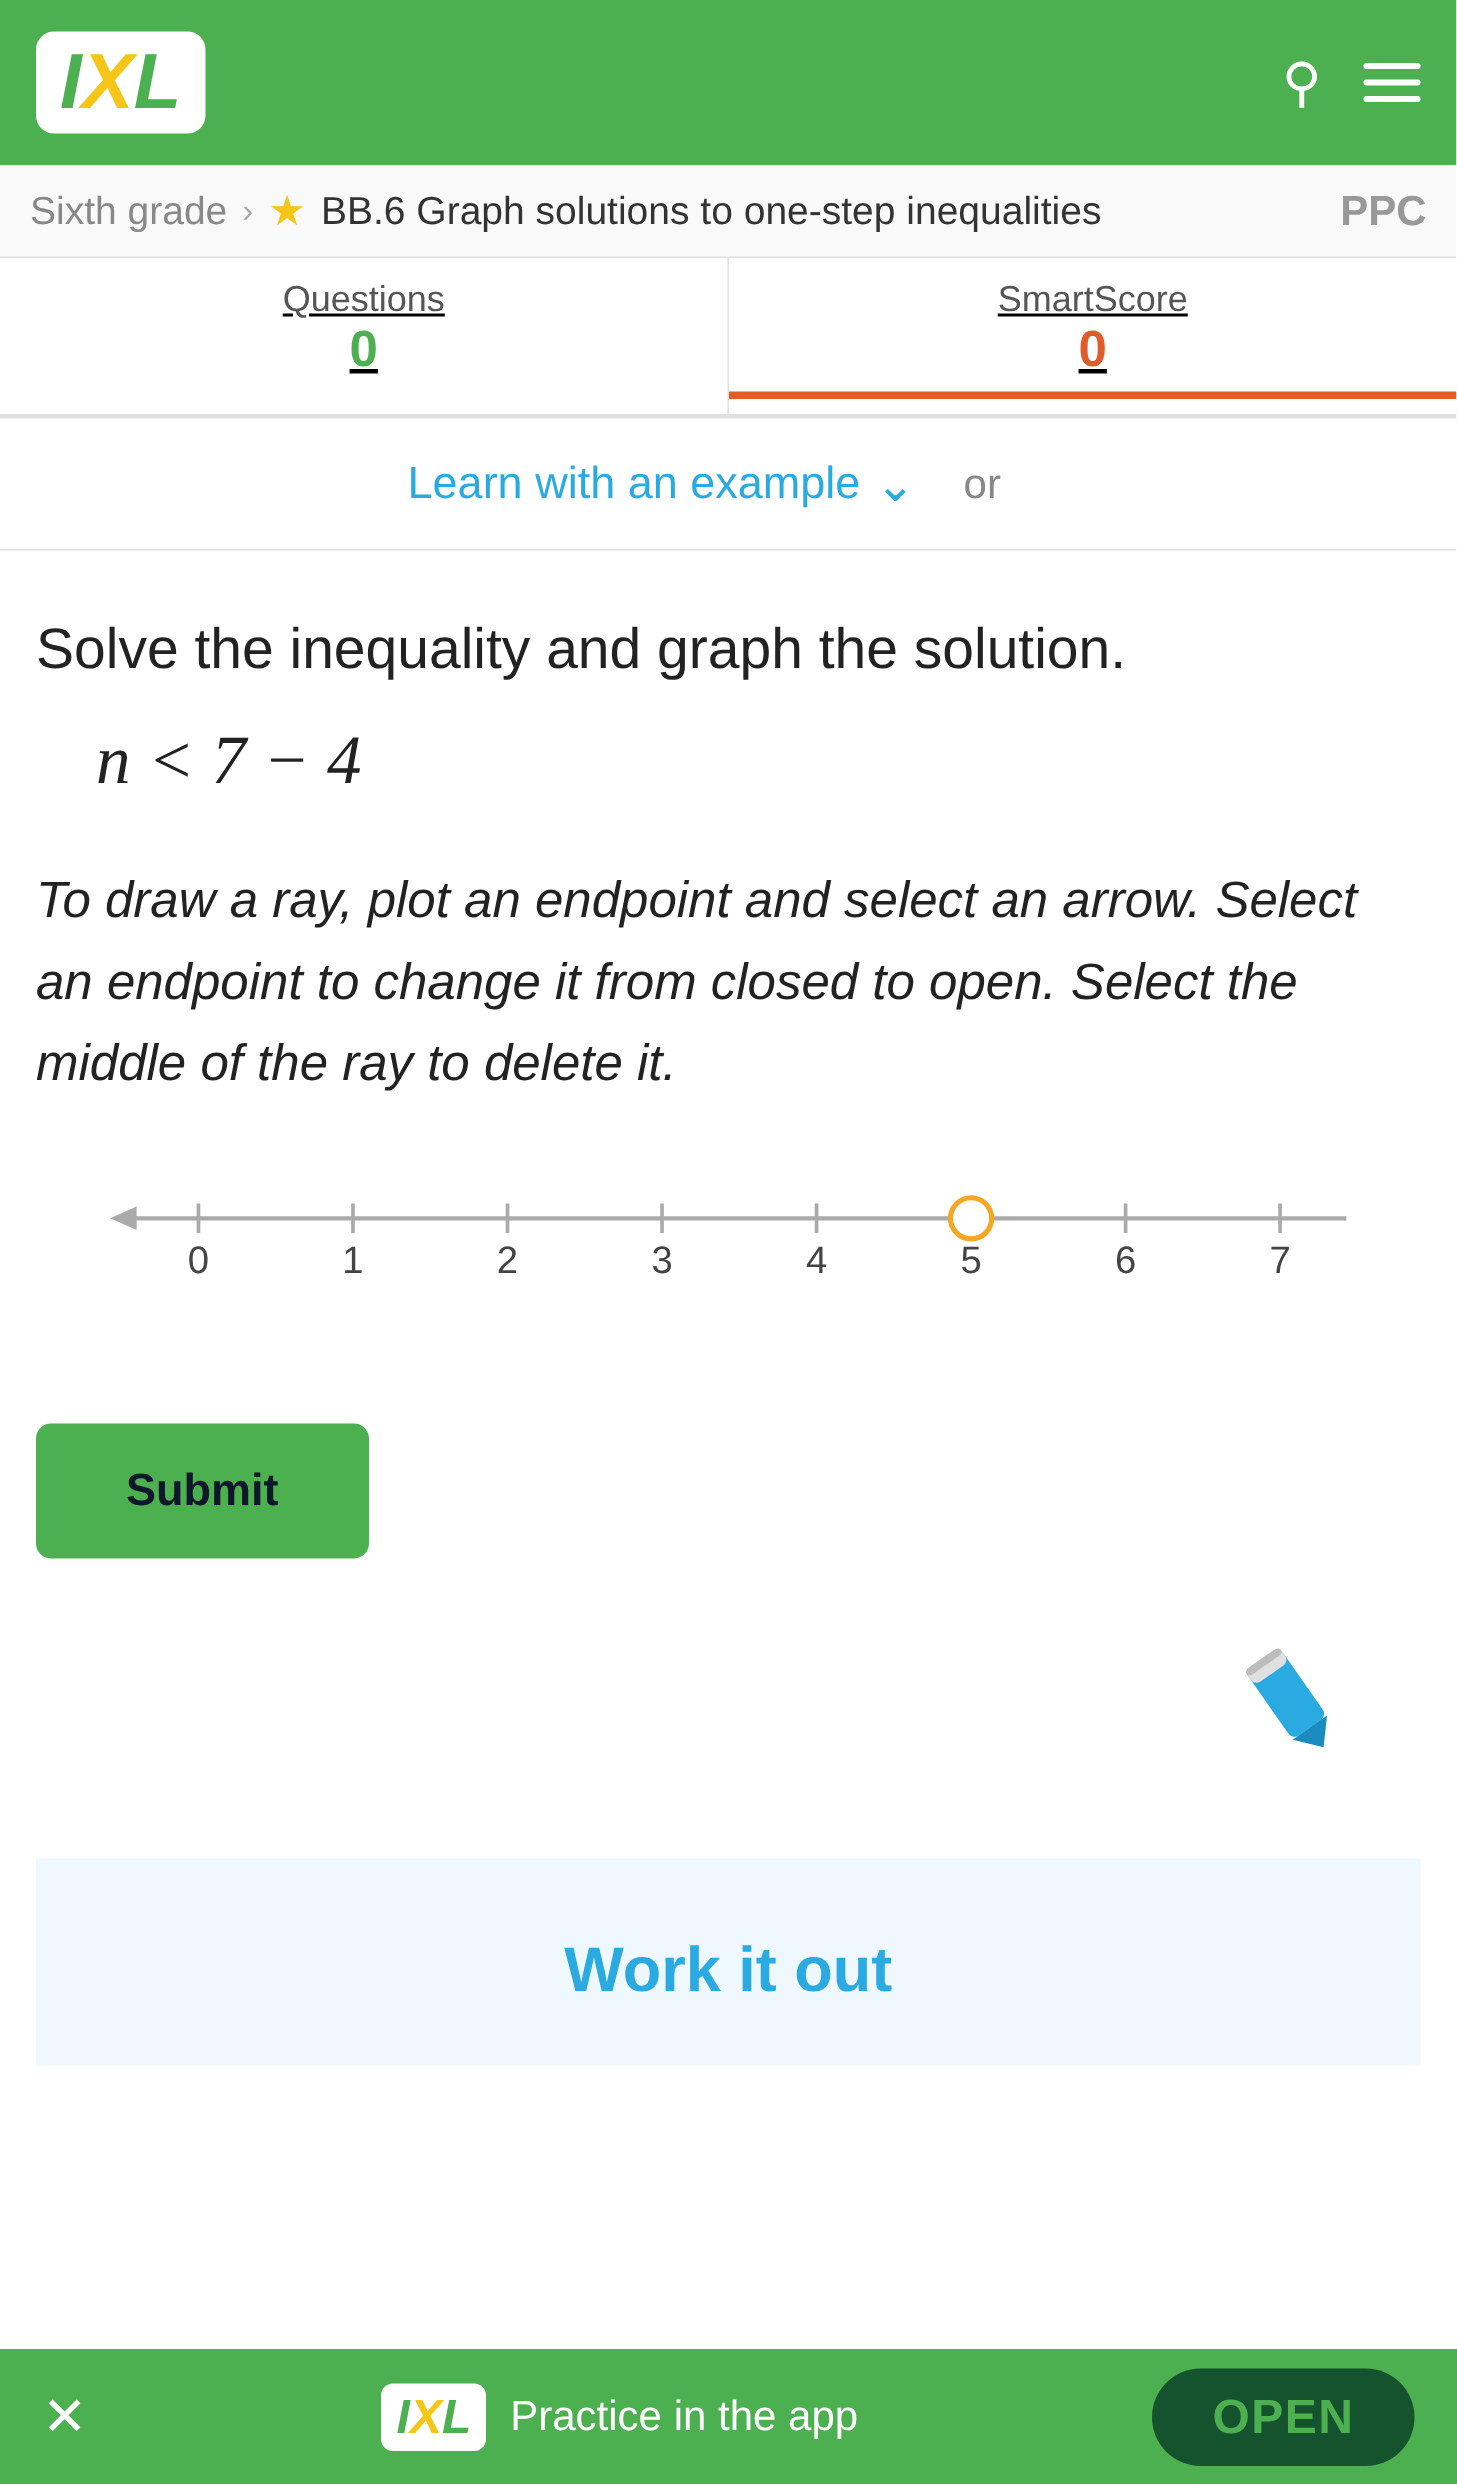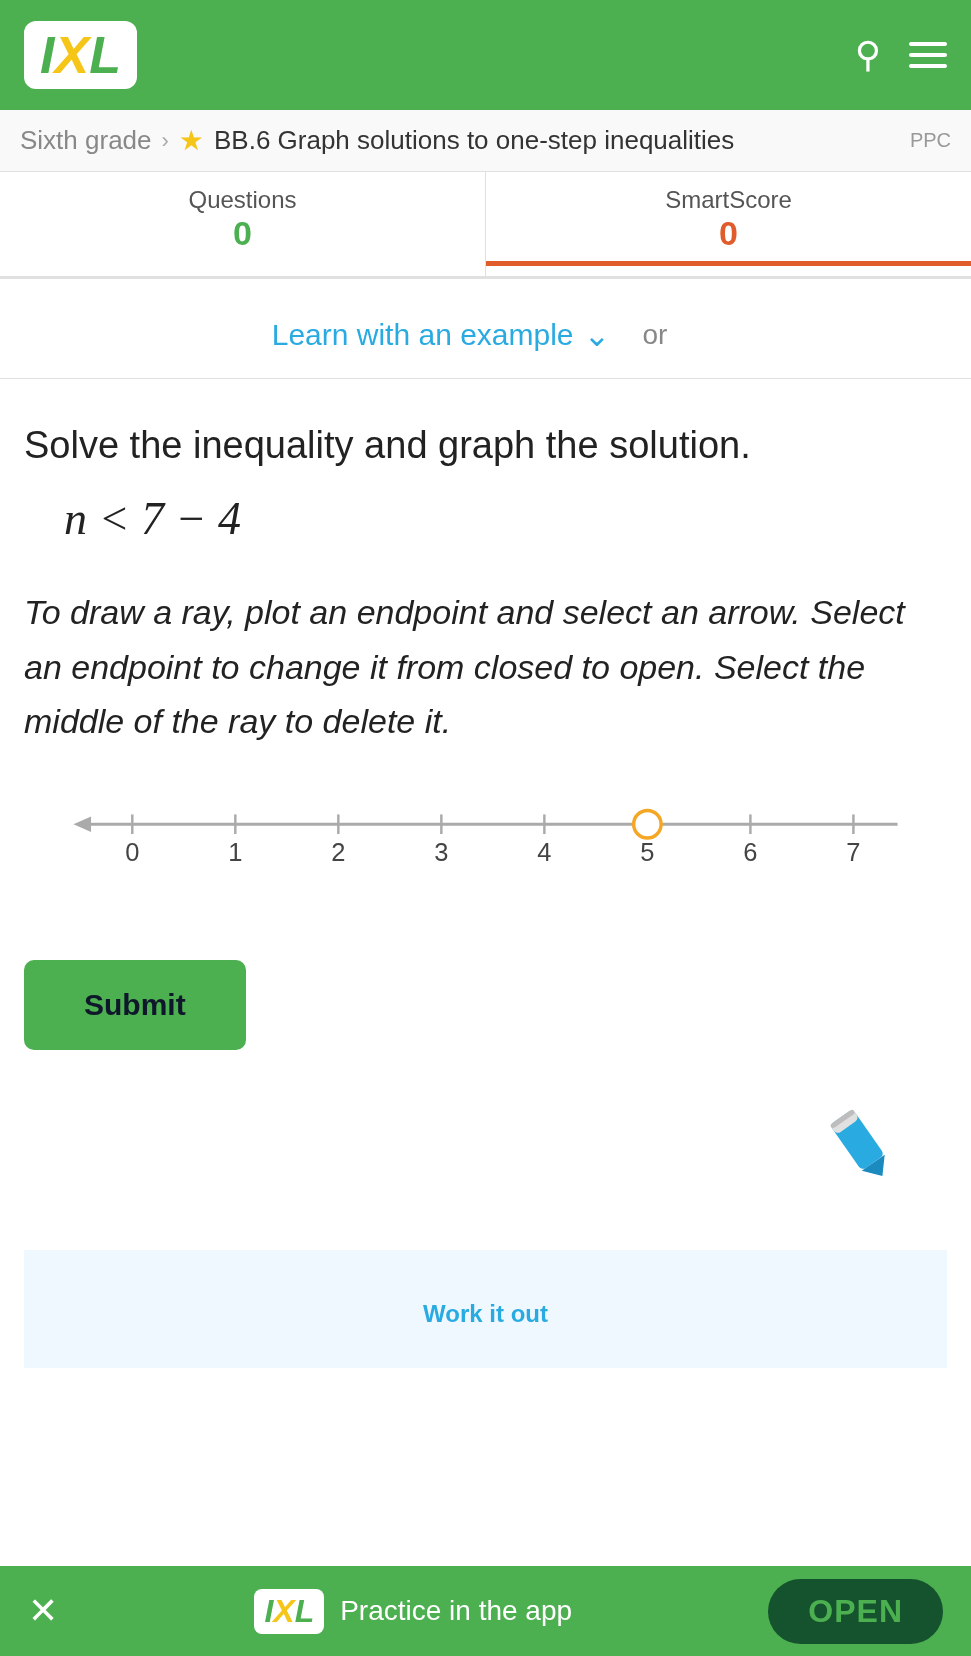--- a/index.html
+++ b/index.html
@@ -44,26 +44,27 @@
       display: flex;
       align-items: center;
       gap: 10px;
       font-size: 26px;
       color: #555;
     }
     .breadcrumb-link { color: #888; text-decoration: none; }
     .breadcrumb-chevron { color: #aaa; font-size: 22px; }
     .breadcrumb-star { color: #f5c518; font-size: 28px; }
     .breadcrumb-title { color: #333; font-weight: 500; flex: 1; }
-    .breadcrumb-ppc { color: #999; margin-left: auto; font-size: 20px; }
+    .breadcrumb-ppc { color: #999; margin-left: auto; font-size: 28px; font-weight: bold; }
 
     
     .stats-bar {
       display: flex;
       border-bottom: 3px solid #e0e0e0;
+      text-decoration: underline;
     }
     .stat-cell {
       flex: 1;
       text-align: center;
       padding: 14px 0 10px;
       border-right: 1px solid #e0e0e0;
     }
     .stat-cell:last-child { border-right: none; }
     .stat-label { font-size: 24px; color: #555; font-weight: 500; }
     .stat-value-green { font-size: 34px; color: #4caf50; font-weight: 700; }
@@ -82,21 +83,21 @@
       background: #e05c2a;
       margin-top: 8px;
     }
 
     
     .help-row {
       display: flex;
       align-items: center;
       justify-content: center;
       gap: 0;
-      padding: 36px 0 24px;
+      padding: 24px 0 24px;
       border-bottom: 1px solid #e0e0e0;
     }
     .help-learn {
       display: flex;
       align-items: center;
       gap: 10px;
       color: #29abe2;
       font-size: 30px;
       font-weight: 500;
       text-align: center;
@@ -191,21 +192,21 @@
 
     
     .work-it-out-section {
       text-align: center;
       padding: 50px 0 40px;
       background: #f0f8ff;
       margin-top: 40px;
     }
     .work-it-out-link {
       color: #29abe2;
-      font-size: 24px;
+      font-size: 42px;
       font-weight: 600;
       text-decoration: none;
       cursor: pointer;
     }
 
     
     .bottom-banner {
       position: fixed;
       bottom: 0;
       width: 971px;

